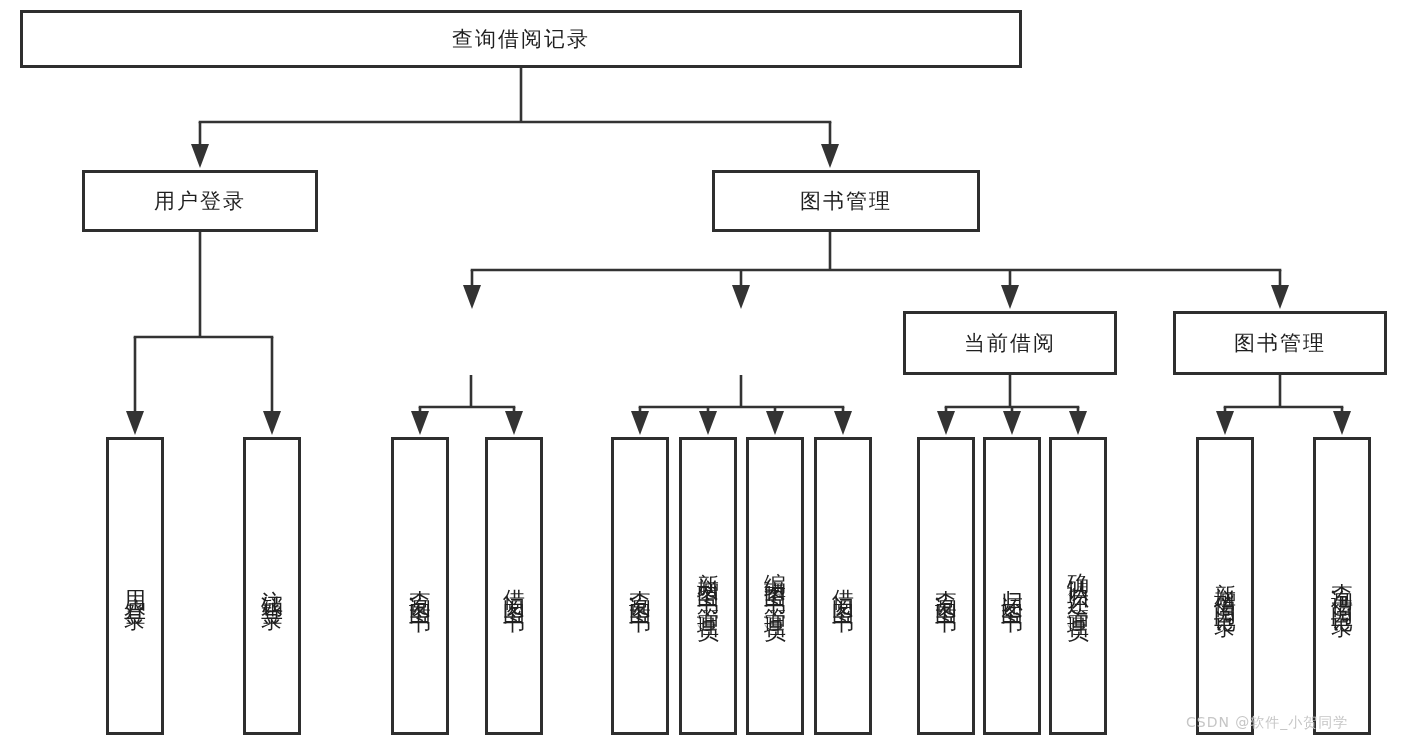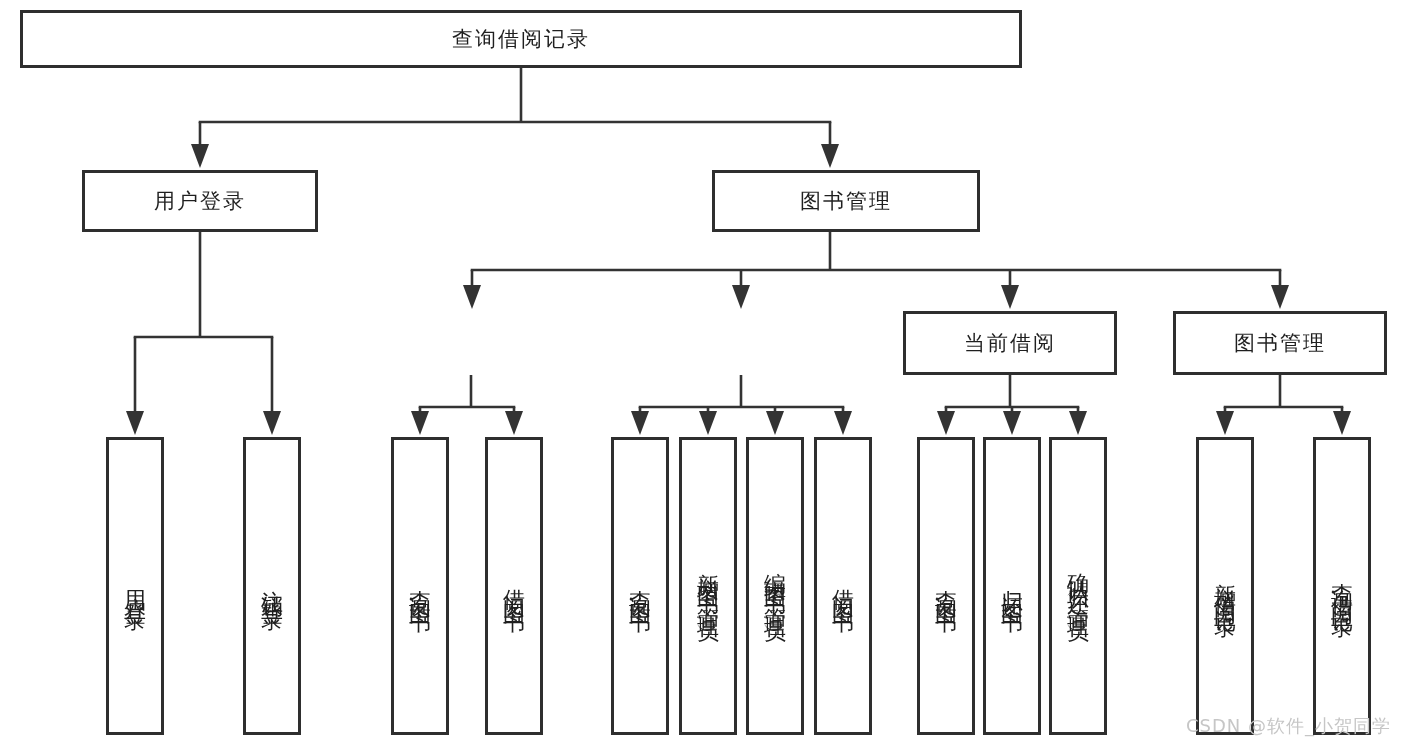--- a/index.html
+++ b/index.html
@@ -50,21 +50,21 @@
     font-size: 22px;
     line-height: 1;
     letter-spacing: 7px;
     color: #1f1f1f;
     white-space: nowrap;
   }
   .watermark {
     position: absolute;
     left: 1186px;
     top: 714px;
-    font-size: 18px;
+    font-size: 14px;
     color: #c6c6c6;
     letter-spacing: 1px;
     white-space: nowrap;
     z-index: 3;
   }
 </style>
 </head>
 <body>
 
 <div class="canvas">

